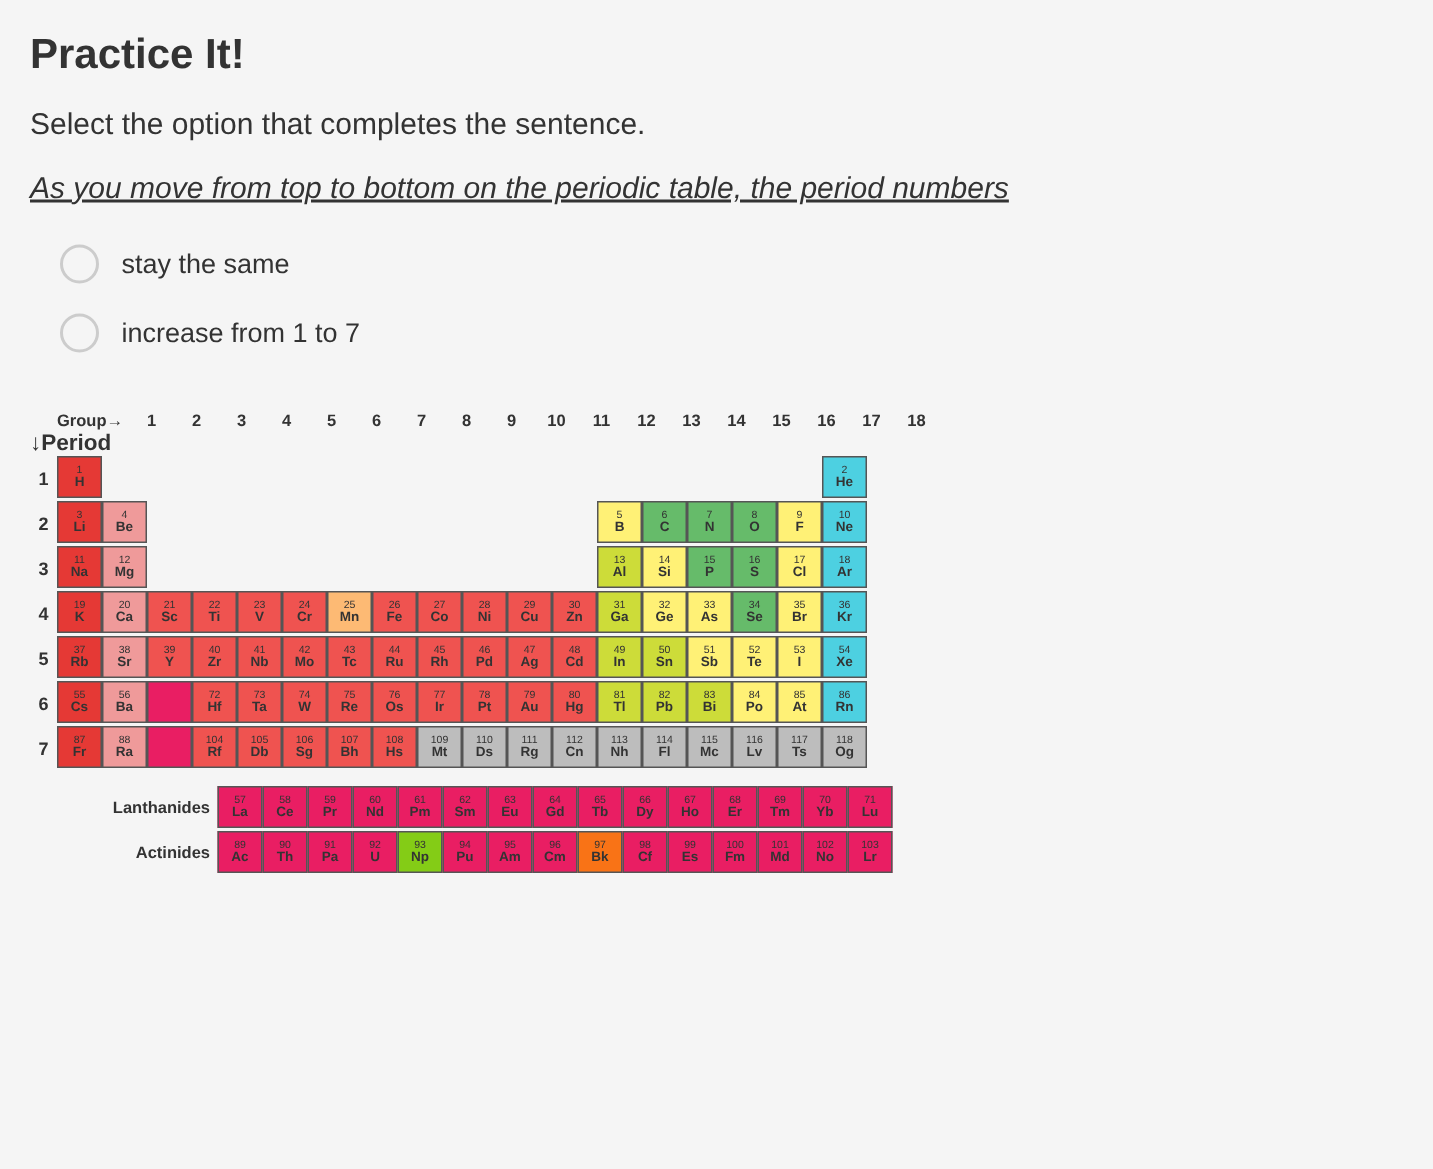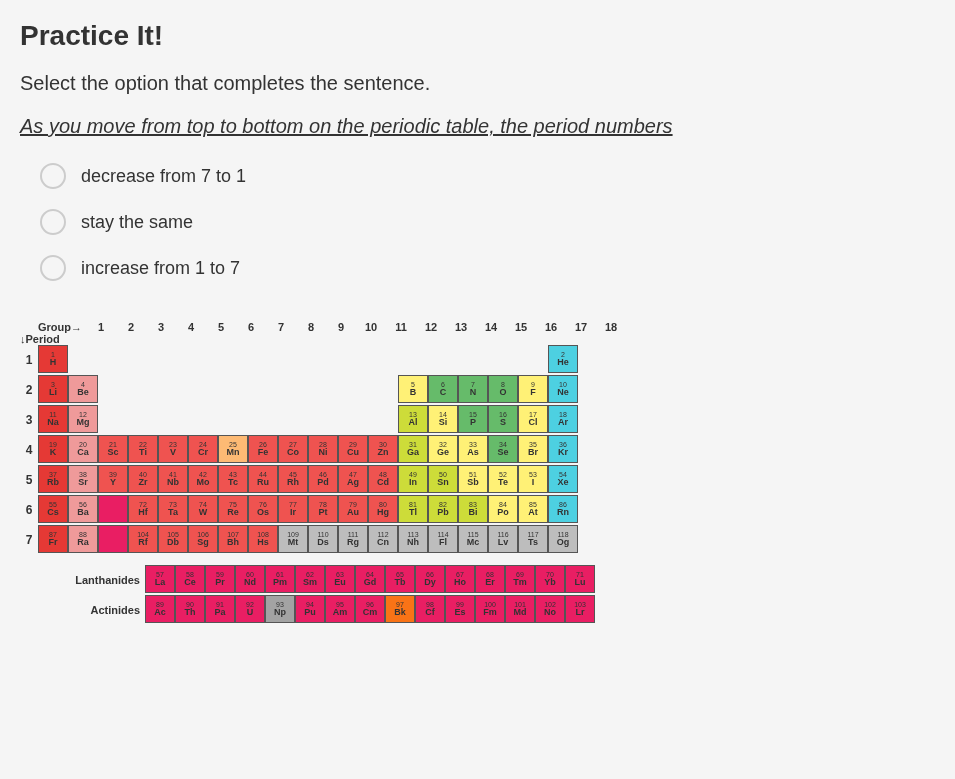--- a/index.html
+++ b/index.html
@@ -122,24 +122,20 @@
 </head>
 <body>
 
 <h1>Practice It!</h1>
 
 <div class="instruction">Select the option that completes the sentence.</div>
 
 <div class="question">As you move from top to bottom on the periodic table, the period numbers</div>
 
 <div class="options">
-  <div class="option">
-    <div class="radio"></div>
-    <span>decrease from 7 to 1</span>
-  </div>
   <div class="option">
     <div class="radio"></div>
     <span>stay the same</span>
   </div>
   <div class="option">
     <div class="radio"></div>
     <span>increase from 1 to 7</span>
   </div>
 </div>
 
@@ -160,21 +156,21 @@
         <div class="group-num" style="width: 30px;">11</div>
         <div class="group-num" style="width: 30px;">12</div>
         <div class="group-num" style="width: 30px;">13</div>
         <div class="group-num" style="width: 30px;">14</div>
         <div class="group-num" style="width: 30px;">15</div>
         <div class="group-num" style="width: 30px;">16</div>
         <div class="group-num" style="width: 30px;">17</div>
         <div class="group-num" style="width: 30px;">18</div>
       </div>
   </div>
-  <div style="font-size:11px;font-weight:bold;margin-left:0">↓Period</div>
+  <div style="font-size:15px;font-weight:bold;margin-left:0">↓Period</div>
   <div class="pt-body">
     <div class="period-col" id="period-col">
         <div class="period-num">1</div>
         <div class="period-num">2</div>
         <div class="period-num">3</div>
         <div class="period-num">4</div>
         <div class="period-num">5</div>
         <div class="period-num">6</div>
         <div class="period-num">7</div>
       </div>
@@ -669,21 +665,21 @@
             <div class="sym">Th</div>
           </div>
           <div class="el" style="background: rgb(233, 30, 99);">
             <div class="num">91</div>
             <div class="sym">Pa</div>
           </div>
           <div class="el" style="background: rgb(233, 30, 99);">
             <div class="num">92</div>
             <div class="sym">U</div>
           </div>
-          <div class="el" style="background: #a3a3a3;">
+          <div class="el" style="background: #84cc16;">
             <div class="num">93</div>
             <div class="sym">Np</div>
           </div>
           <div class="el" style="background: rgb(233, 30, 99);">
             <div class="num">94</div>
             <div class="sym">Pu</div>
           </div>
           <div class="el" style="background: rgb(233, 30, 99);">
             <div class="num">95</div>
             <div class="sym">Am</div>

